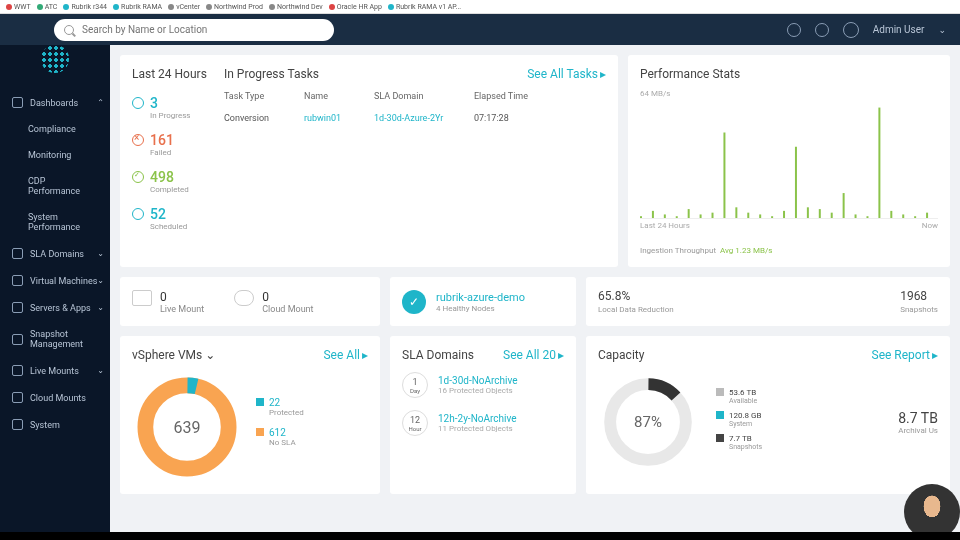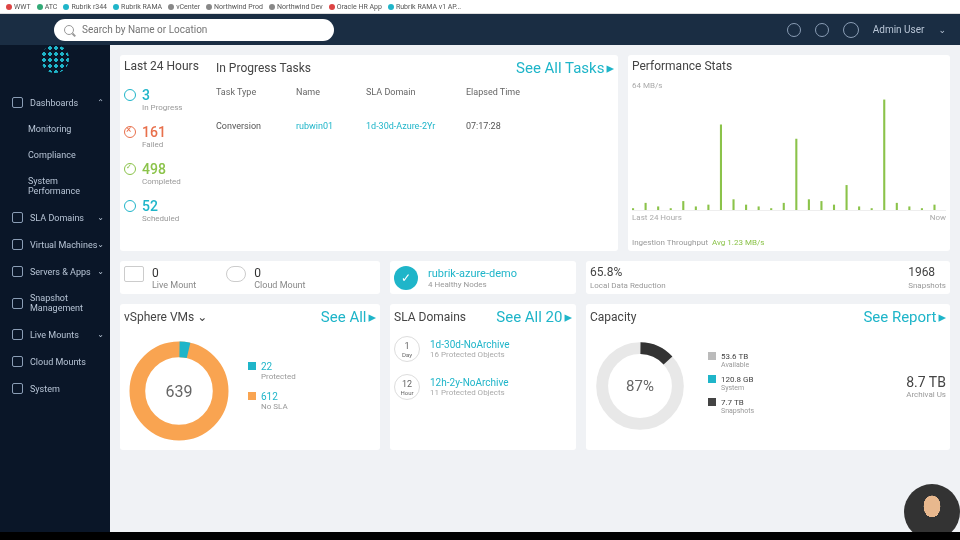--- a/index.html
+++ b/index.html
@@ -19,42 +19,42 @@
 .container{display:flex;height:calc(100% - 45px)}
 .sidebar{width:110px;background:#0a1628;color:#b8c5d6;font-size:9px}
 .logo{width:28px;height:28px;margin:0 auto 16px;background:radial-gradient(circle,#1fb5c9 2px,transparent 2px);background-size:6px 6px;border-radius:50%}
 .nav-item{padding:8px 12px;display:flex;align-items:center;gap:7px;cursor:pointer;position:relative}
 .nav-item.active{background:#1a3a5c}
 .nav-item.sub{padding-left:28px;font-size:9px}
 .nav-icon{width:11px;height:11px;border:1px solid #8a9db5;border-radius:2px;flex-shrink:0}
 .nav-chev{position:absolute;right:6px;font-size:8px}
 .main{flex:1;padding:10px;overflow:hidden}
 .row{display:flex;gap:10px;margin-bottom:10px}
-.card{background:#fff;border-radius:3px;padding:4px}
+.card{background:#fff;border-radius:3px;padding:12px}
 .card-title{font-size:12px;color:#444;font-weight:400}
 .card-header{display:flex;justify-content:space-between;align-items:center;margin-bottom:10px}
-.see-all{font-size:15px;color:#1fb5c9;display:flex;align-items:center;gap:2px;cursor:pointer}
+.see-all{font-size:12px;color:#1fb5c9;display:flex;align-items:center;gap:2px;cursor:pointer}
 .tasks-card{flex:1;display:flex}
 .task-stats{width:92px;padding-right:8px}
 .task-stat{display:flex;gap:6px;margin-bottom:12px;align-items:flex-start}
 .stat-ic{width:12px;height:12px;border:1.5px solid;border-radius:50%;margin-top:2px;flex-shrink:0}
 .stat-ic.progress{border-color:#1fb5c9}
 .stat-ic.failed{border-color:#e8704c;position:relative}
 .stat-ic.failed::before{content:'×';position:absolute;color:#e8704c;font-size:10px;top:-3px;left:1px}
 .stat-ic.done{border-color:#8bc34a;position:relative}
 .stat-ic.done::before{content:'✓';position:absolute;color:#8bc34a;font-size:7px;top:-1px;left:1px}
 .stat-ic.sched{border-color:#1fb5c9;position:relative}
 .stat-num{font-size:14px;font-weight:500}
 .stat-num.progress{color:#1fb5c9}
 .stat-num.failed{color:#e8704c}
 .stat-num.done{color:#8bc34a}
 .stat-num.sched{color:#1fb5c9}
 .stat-lbl{font-size:8px;color:#999}
 .tasks-table{flex:1}
-.tbl-head{display:flex;font-size:9px;color:#666;margin-bottom:24px}
+.tbl-head{display:flex;font-size:9px;color:#666;margin-bottom:12px}
 .tbl-row{display:flex;font-size:9px;color:#555;align-items:center}
 .col-type{width:80px}
 .col-name{width:70px;color:#1fb5c9}
 .col-sla{width:100px;color:#1fb5c9}
 .col-time{width:60px}
 .perf-card{width:322px}
 .perf-label{font-size:8px;color:#aaa}
 .chart-area{height:115px;position:relative;border-bottom:1px solid #eee;margin-top:6px}
 .chart-labels{display:flex;justify-content:space-between;font-size:8px;color:#aaa;margin-top:2px}
 .chart-footer{font-size:8px;color:#999;margin-top:16px}
@@ -159,24 +159,27 @@
 
 <div class="container">
   <div class="sidebar">
     <div class="logo"></div>
     <div class="nav-item">
         <span class="nav-icon"></span>
         <span>Dashboards</span>
         <span class="nav-chev">⌃</span>
       </div>
     <div class="nav-item sub">
+        <span>Compliance</span>
+      </div>
+    <div class="nav-item sub">
         <span>Monitoring</span>
       </div>
     <div class="nav-item sub">
-        <span>Compliance</span>
+        <span>CDP Performance</span>
       </div>
     <div class="nav-item sub">
         <span>System Performance</span>
       </div>
     <div class="nav-item">
         <span class="nav-icon"></span>
         <span>SLA Domains</span>
         <span class="nav-chev">⌄</span>
       </div>
     <div class="nav-item">

